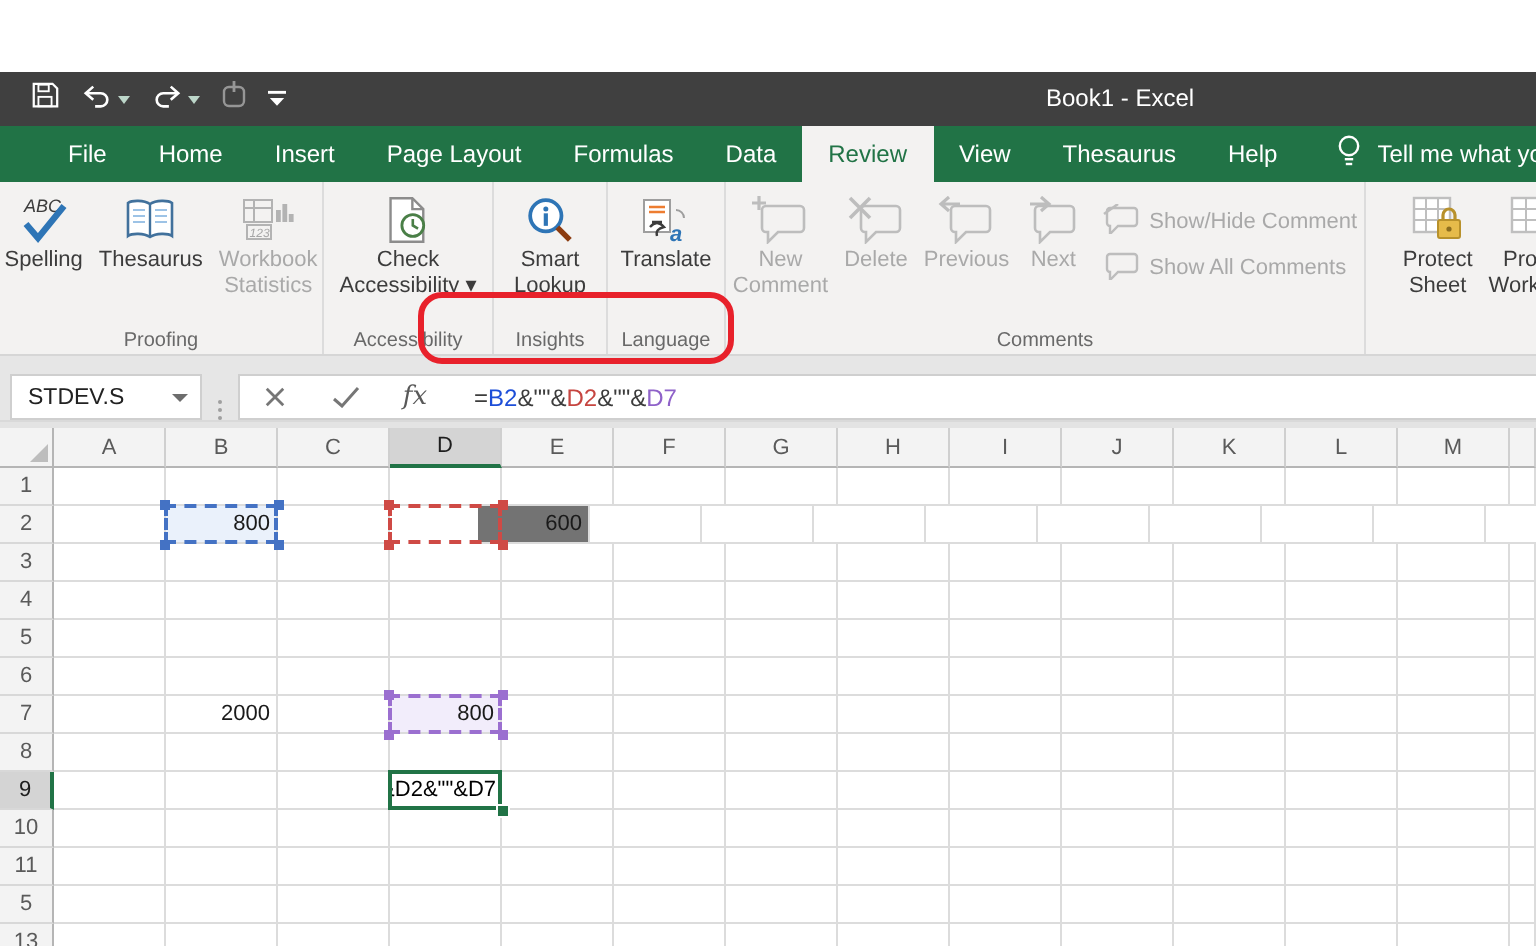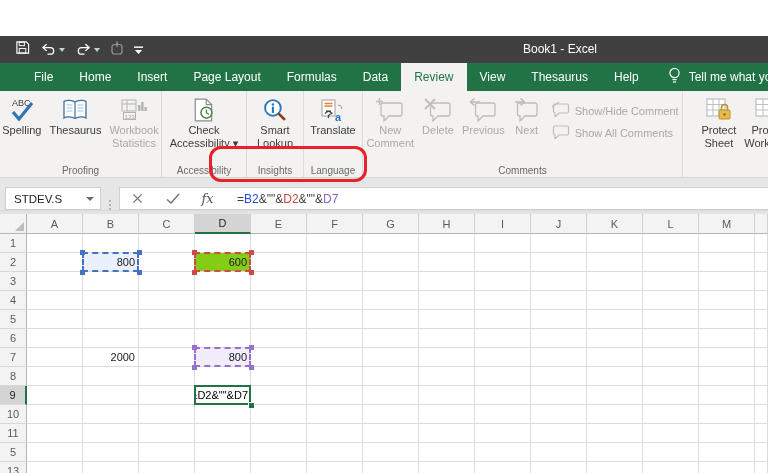--- a/index.html
+++ b/index.html
@@ -15,21 +15,21 @@
   .tabrow{height:28px;background:#217346;display:flex;align-items:stretch;padding-left:21px;font-size:12px;color:#fff;}
   .tab{display:flex;align-items:center;padding:0 13px;white-space:nowrap;}
   .tab.active{background:#f3f2f1;color:#217346;}
   .tab-tellme{display:flex;align-items:center;gap:8px;padding:0 10px;margin-left:6px;white-space:nowrap;}
   
   .ribbon{height:86px;background:#f3f2f1;display:flex;border-bottom:1px solid #d6d6d6;}
   .rgroup{position:relative;display:flex;flex-direction:column;border-right:1px solid #dcdcdc;flex-shrink:0;box-sizing:border-box;padding:2px 0 13px 0;}
   .rgroup-items{display:flex;flex:1;align-items:flex-start;justify-content:center;}
   .rgroup-label{position:absolute;bottom:1px;left:0;right:0;text-align:center;font-size:10px;color:#696969;white-space:nowrap;}
   .rbtn{display:flex;flex-direction:column;align-items:center;padding:3px 4px 0;font-size:11px;line-height:1.18;text-align:center;color:#3c3c3c;white-space:pre-line;}
-  .rbtn .ricon{height:28px;display:flex;align-items:center;justify-content:flex-end;}
+  .rbtn .ricon{height:28px;display:flex;align-items:center;justify-content:flex-end;font-style:italic;}
   .rbtn.disabled{color:#a9a9a9;}
   .rstack{display:flex;flex-direction:column;gap:5px;padding:9px 4px 0 6px;}
   .rsmall{display:flex;align-items:center;gap:5px;font-size:11px;color:#a9a9a9;white-space:nowrap;text-align:right;}
   
   .formulabar{height:32px;background:#e6e6e6;display:flex;align-items:flex-end;padding-left:5px;border-bottom:1px solid #d9d9d9;}
   .namebox{width:86px;height:21px;background:#fff;border:1px solid #cfcfcf;display:flex;align-items:center;font-size:11.5px;color:#222;padding-left:8px;}
   .nb-caret{margin-left:auto;margin-right:6px;width:0;height:0;border-left:4px solid transparent;border-right:4px solid transparent;border-top:4px solid #6d6d6d;}
   .fgrip{width:18px;display:flex;flex-direction:column;align-items:center;gap:2px;}
   .fgrip i{width:2px;height:2px;border-radius:50%;background:#a0a0a0;display:block;}
   .fwhite{flex:1;height:21px;background:#fff;border:1px solid #cfcfcf;border-right:none;display:flex;align-items:center;}
@@ -307,21 +307,21 @@
       <div class="gcell"></div>
       <div class="gcell"></div>
       <div class="gcell"></div>
       <div class="gcell" style="width: 13px;"></div>
     </div>
     <div class="grow">
       <div class="grhead">2</div>
       <div class="gcell"></div>
       <div class="gcell" style="background: rgb(234, 241, 251);">800</div>
       <div class="gcell"></div>
-      <div class="gcell" style="background: #84cc16;">600</div>
+      <div class="gcell" style="background: #737373; margin-left: 44px;">600</div>
       <div class="gcell"></div>
       <div class="gcell"></div>
       <div class="gcell"></div>
       <div class="gcell"></div>
       <div class="gcell"></div>
       <div class="gcell"></div>
       <div class="gcell"></div>
       <div class="gcell"></div>
       <div class="gcell"></div>
       <div class="gcell" style="width: 13px;"></div>

